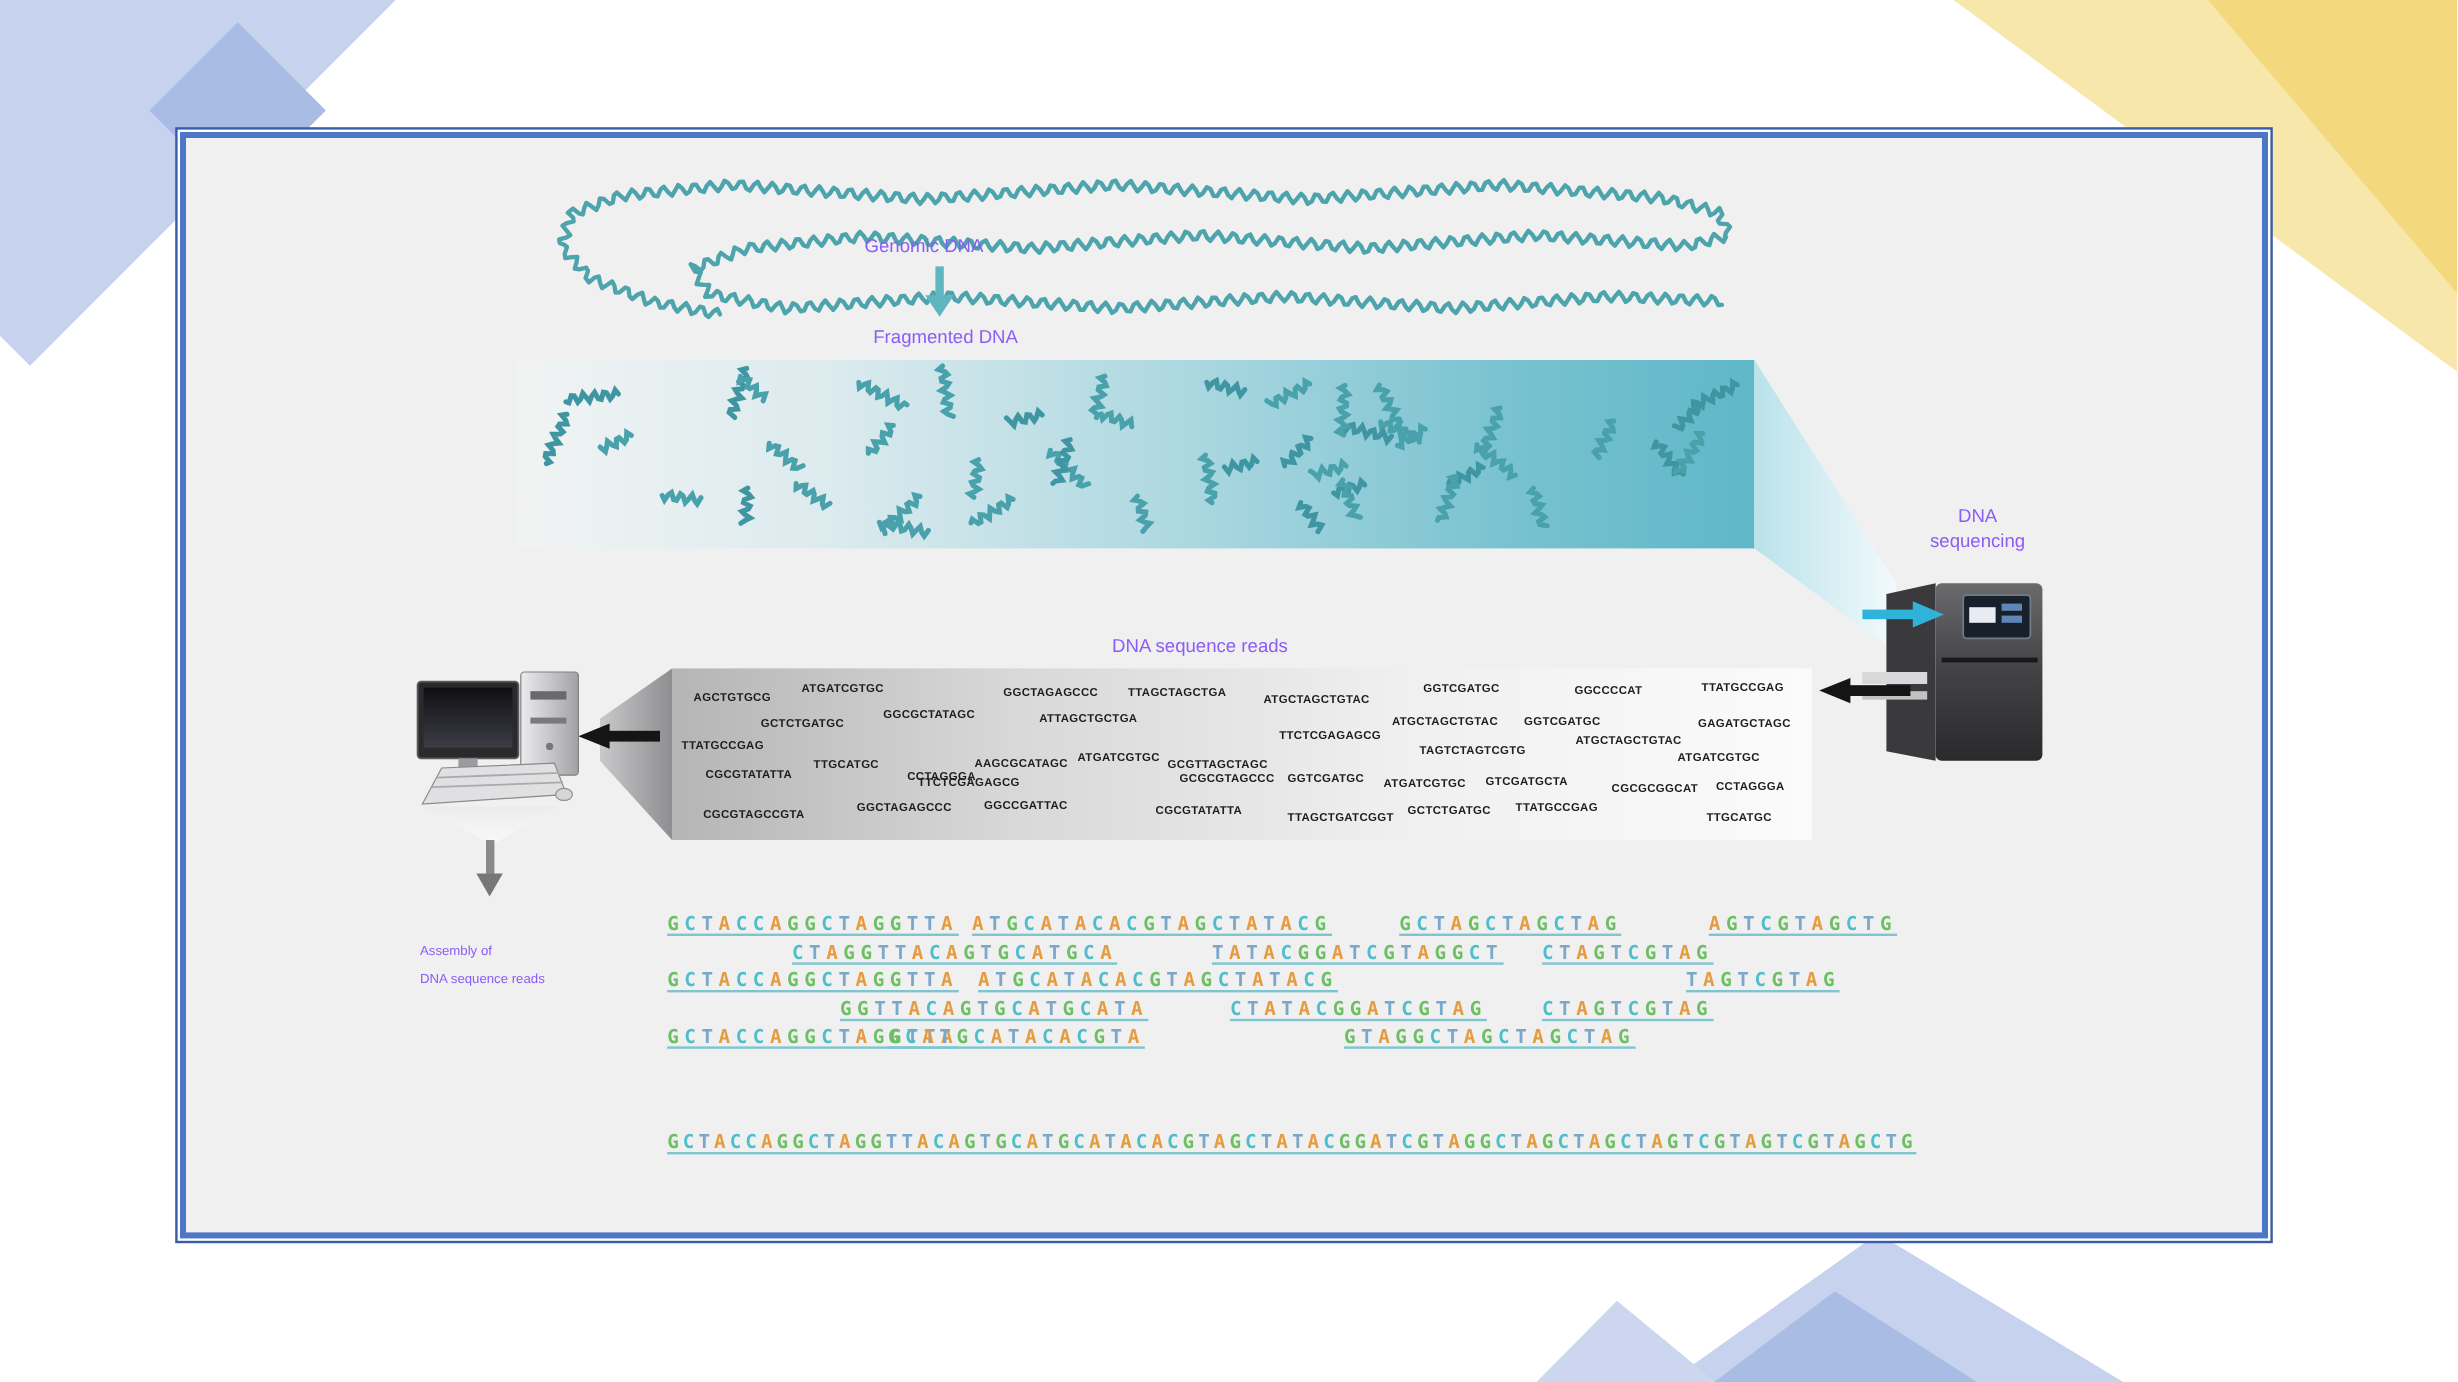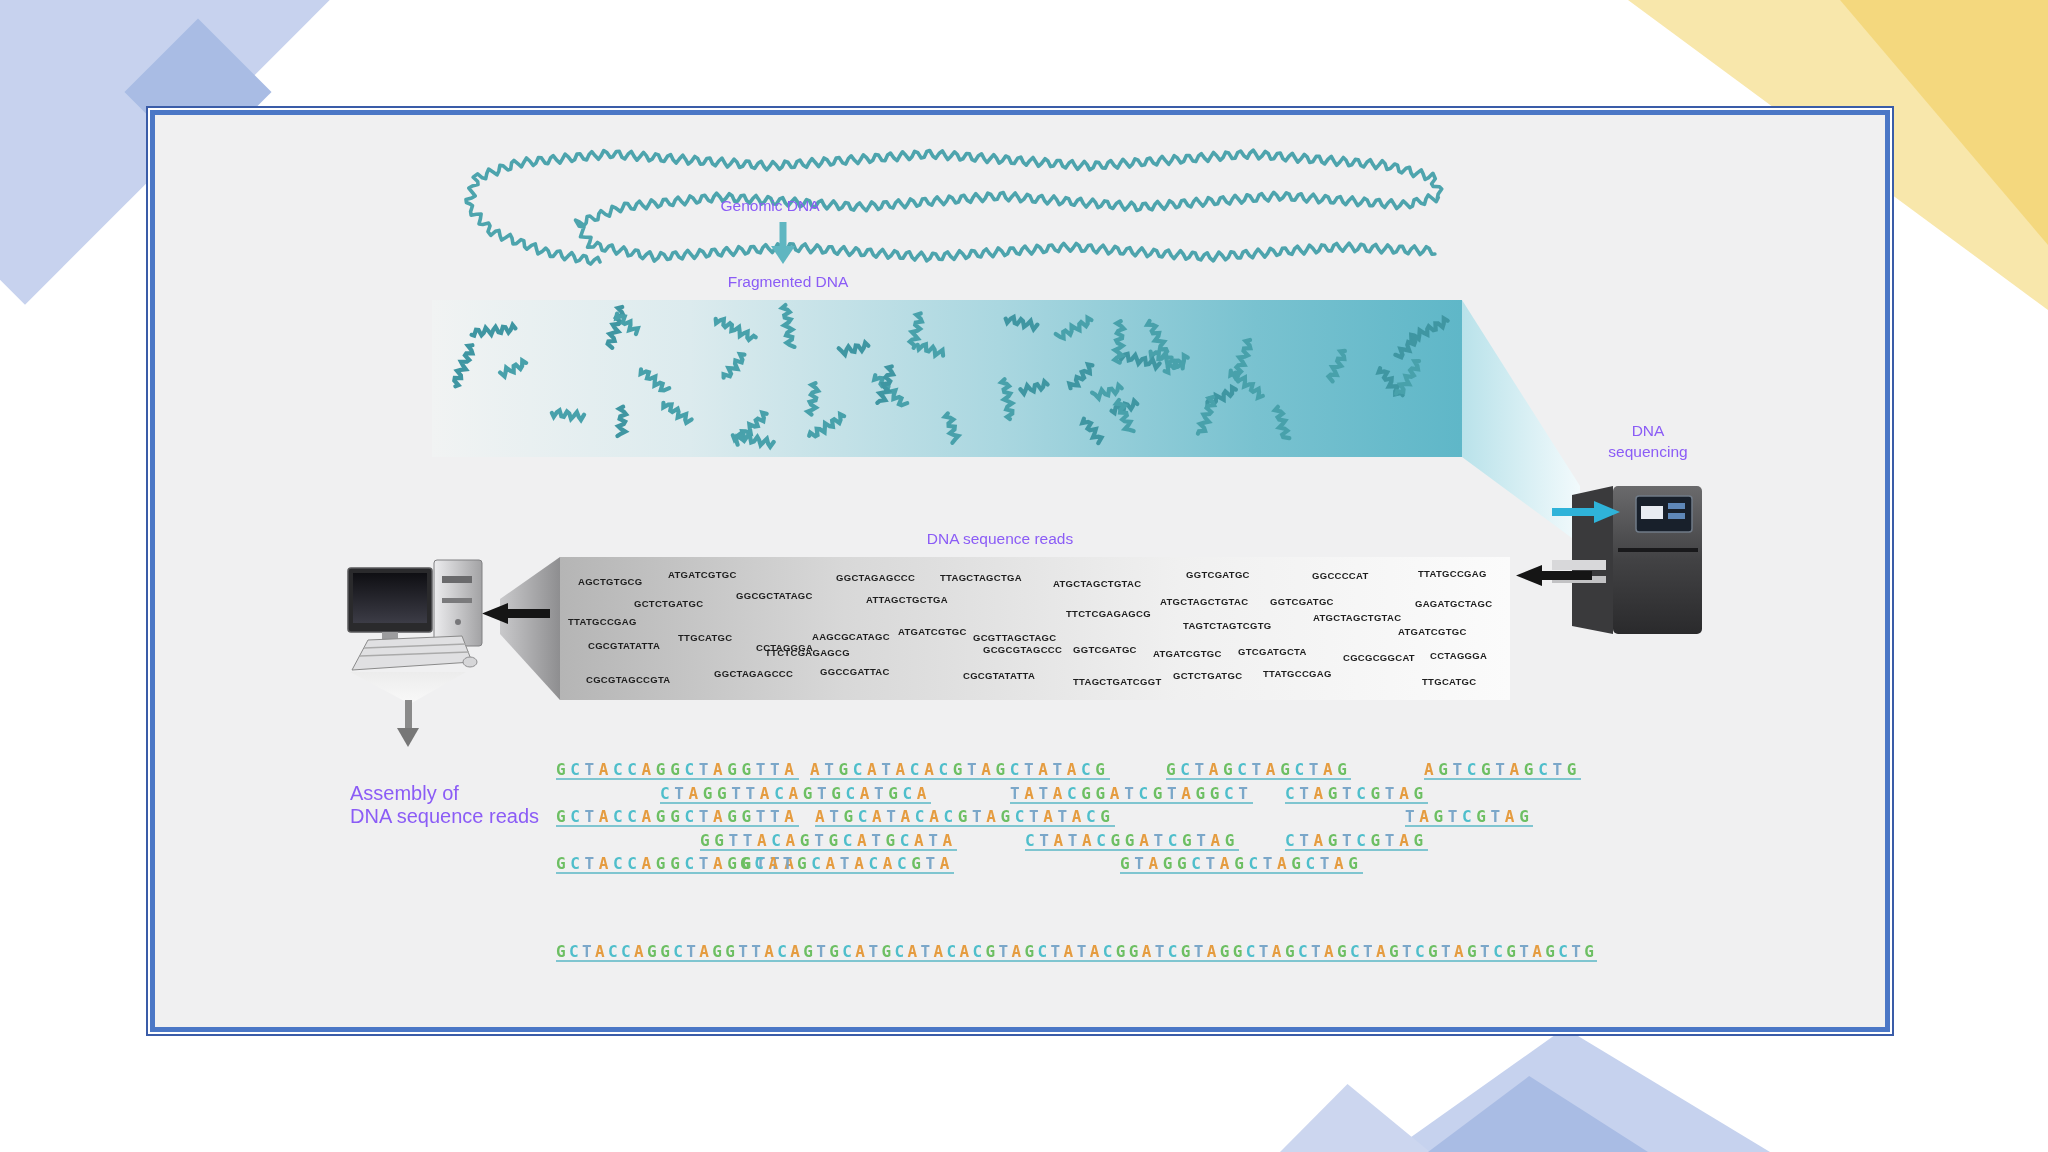--- a/index.html
+++ b/index.html
@@ -25,21 +25,21 @@
               background:#f0f0f1;border:5px solid #4b77c6;
               box-shadow:0 0 0 2px #ffffff,0 0 0 4px #3a5ca8;}
   svg.art{position:absolute;left:0;top:0;width:2048px;height:1152px;pointer-events:none;}
   
   .lbl{position:absolute;color:#8b5cf6;font-size:15.5px;line-height:20px;}
   .lbl.center{text-align:center;}
   .lbl-genomic{left:690px;top:196px;width:160px;}
   .lbl-fragmented{left:698px;top:272px;width:180px;}
   .lbl-sequencing{left:1578px;top:420px;width:140px;line-height:21px;}
   .lbl-reads-title{left:880px;top:529px;width:240px;}
-  .lbl-assembly{left:350px;top:782px;width:240px;font-size:20px;line-height:23px;}
+  .lbl-assembly{left:350px;top:782px;width:240px;font-size:11px;line-height:23px;}
   .lbl-assembled{left:350px;top:918px;width:240px;font-size:17px;line-height:23px;}
   
   .read{position:absolute;font-weight:700;font-size:9.5px;letter-spacing:.3px;color:#1d1d1d;white-space:nowrap;}
   
   .seqread{position:absolute;font-family:"DejaVu Sans Mono",monospace;font-weight:bold;
            font-size:16px;line-height:15px;letter-spacing:4.63px;white-space:nowrap;
            border-bottom:2.5px solid var(--underline,#7fc5d0);padding-bottom:1px;}
   .seqread.assembled{letter-spacing:3.37px;}
   .b-A{color:var(--baseA,#e59c40);} .b-G{color:var(--baseG,#6dbf63);}
   .b-C{color:var(--baseC,#4fbecb);} .b-T{color:var(--baseT,#7ba7c9);}

